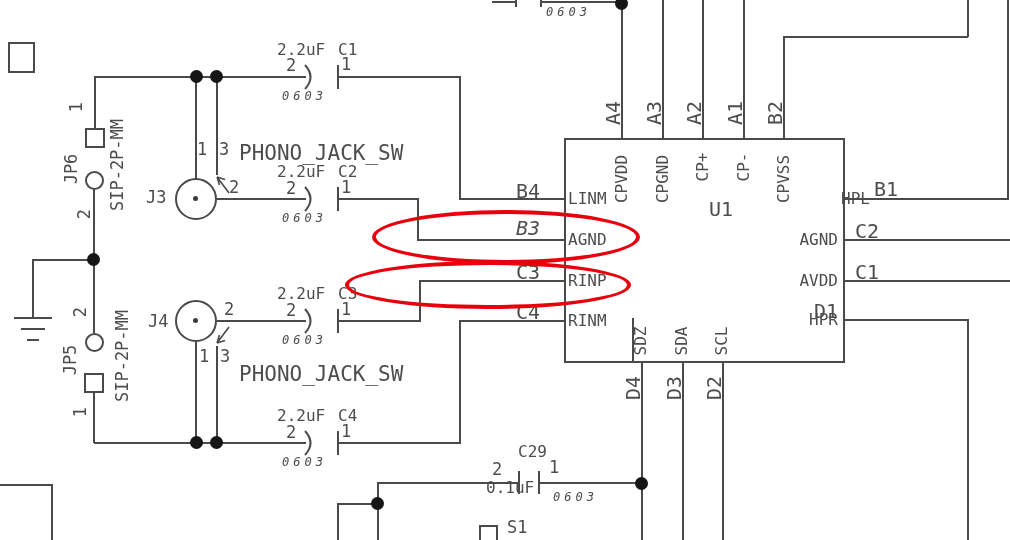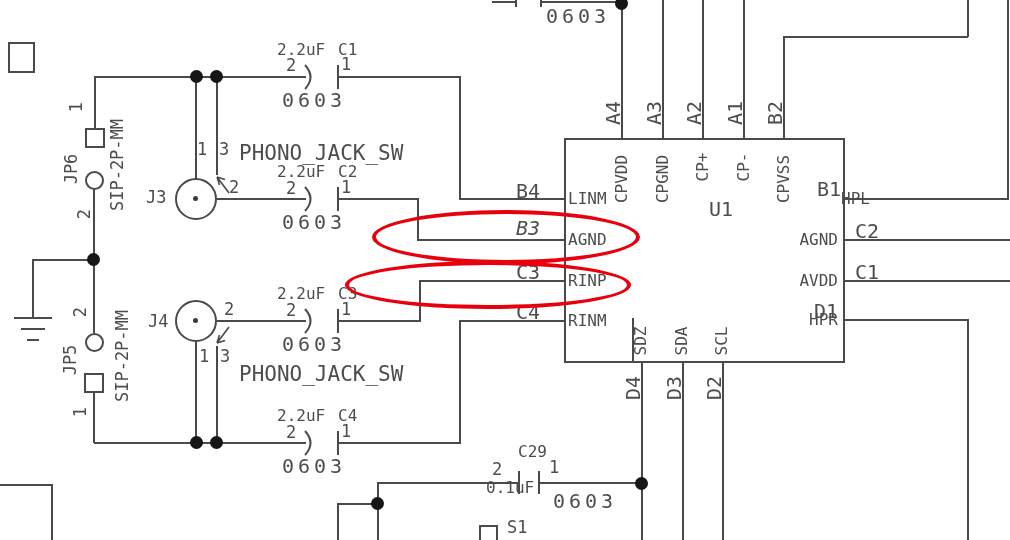--- a/index.html
+++ b/index.html
@@ -8,21 +8,21 @@
   .wh{position:absolute;height:2px;background:#4a4a4a;}
   .wv{position:absolute;width:2px;background:#4a4a4a;}
   .dot{position:absolute;width:13px;height:13px;border-radius:50%;background:#161616;}
   .box{position:absolute;border:2px solid #4a4a4a;box-sizing:border-box;background:transparent;}
   .circ{position:absolute;border:2px solid #4a4a4a;border-radius:50%;box-sizing:border-box;}
   .cdot{position:absolute;width:5px;height:5px;border-radius:50%;background:#3a3a3a;}
   .t{position:absolute;color:#4d4d4d;font-size:16px;line-height:1;white-space:nowrap;}
   .s17{font-size:17px;}
   .s20{font-size:20px;}
   .s21{font-size:21px;}
-  .fp{font-size:20px;letter-spacing:4px;}
+  .fp{font-size:12px;letter-spacing:4px;font-style:italic;}
   .rot{transform:translate(-50%,-50%) rotate(-90deg);transform-origin:center;}
   .rt{position:absolute;}
   .ellipse{position:absolute;border:4.5px solid #e8000d;border-radius:50%;box-sizing:border-box;z-index:6;}
   svg.ol{position:absolute;left:0;top:0;z-index:2;pointer-events:none;}
   .lbl-right{width:70px;text-align:right;}
 </style>
 </head>
 <body>
 
 <div id="canvas">
@@ -205,21 +205,21 @@
   <div class="t s20" style="left:516px;top:181px;">B4</div>
   <div class="t s20" style="left:516px;top:218px;font-style:italic;">B3</div>
   <div class="t s20" style="left:516px;top:262px;">C3</div>
   <div class="t s20" style="left:516px;top:302px;">C4</div>
 
   <div class="t lbl-right" style="left:800px;top:191px;">HPL</div>
   <div class="t lbl-right" style="left:768px;top:232px;">AGND</div>
   <div class="t lbl-right" style="left:768px;top:273px;">AVDD</div>
   <div class="t lbl-right" style="left:768px;top:312px;">HPR</div>
 
-  <div class="t s20" style="left:817px;top:179px;">B1</div>
+  <div class="t s20" style="left:874px;top:179px;">B1</div>
   <div class="t s20" style="left:855px;top:221px;">C2</div>
   <div class="t s20" style="left:855px;top:262px;">C1</div>
   <div class="t s20" style="left:814px;top:301px;">D1</div>
 
   <div class="t rot rt" style="left:622px;top:179px;">CPVDD</div>
   <div class="t rot rt" style="left:663px;top:179px;">CPGND</div>
   <div class="t rot rt" style="left:703px;top:167px;">CP+</div>
   <div class="t rot rt" style="left:744px;top:167px;">CP-</div>
   <div class="t rot rt" style="left:784px;top:179px;">CPVSS</div>
 

